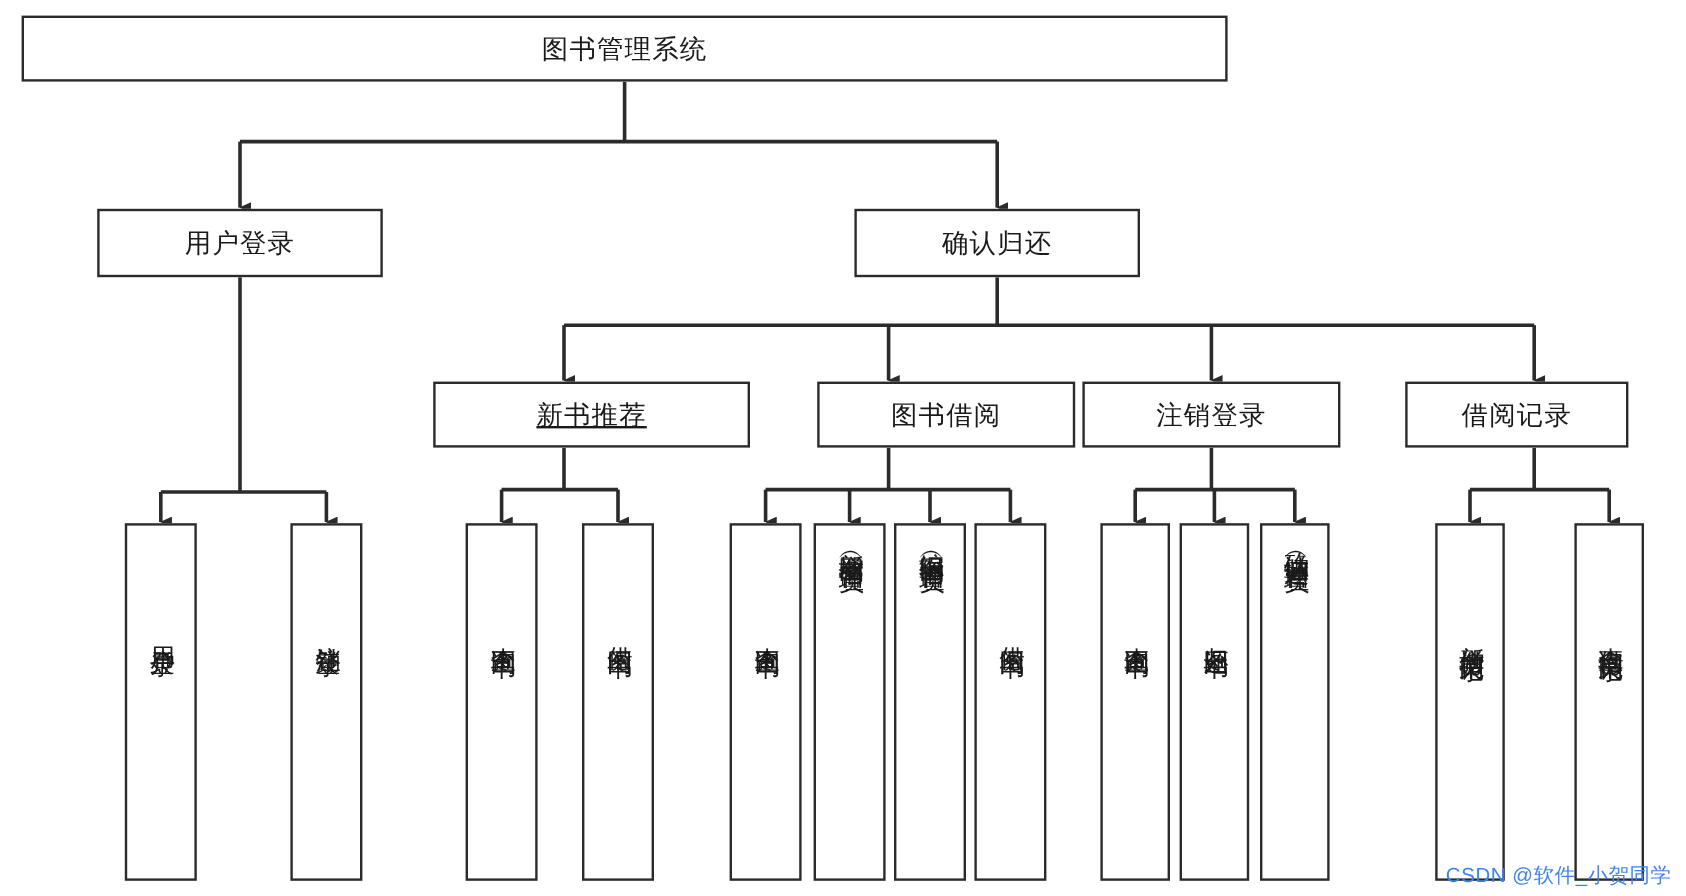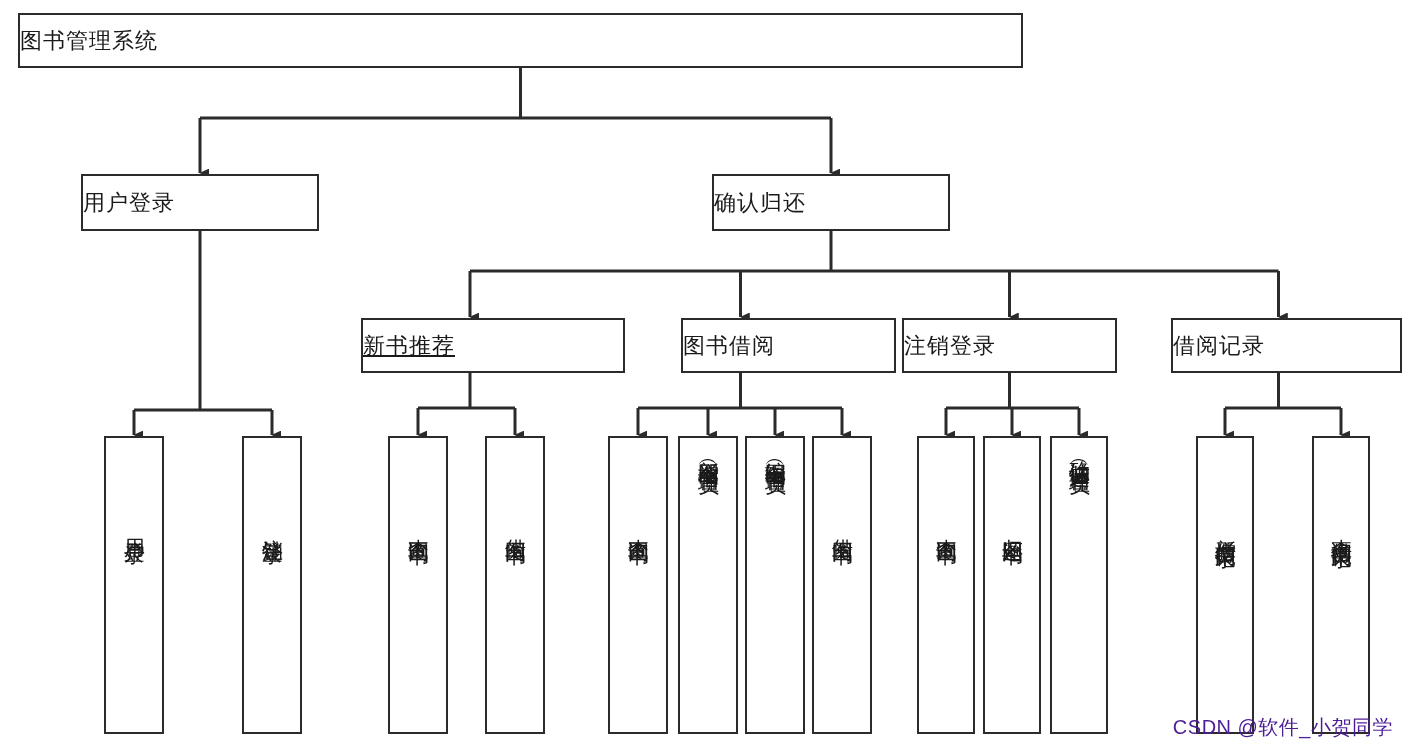--- a/index.html
+++ b/index.html
@@ -11,20 +11,21 @@
   #canvas{position:relative;width:1405px;height:747px;background:#fff;}
   svg.wires{position:absolute;left:0;top:0;width:1405px;height:747px;pointer-events:none;}
 
   .node{
     position:absolute;
     box-sizing:border-box;
     background:#ffffff;
     border:2.5px solid #2b2b2b;
     display:flex;
     align-items:center;
+    justify-content:center;
     color:#1a1a1a;
   }
   .node.h .label{
     font-size:22px;
     line-height:1.15;
     letter-spacing:1px;
     white-space:nowrap;
   }
   .node.v{
     align-items:flex-start;
@@ -39,22 +40,22 @@
     letter-spacing:2px;
     white-space:nowrap;
   }
   .node.v.mid .label{ margin-top:78px; }
   .node.v.long .label{ margin-top:0px; }
 
   .watermark{
     position:absolute;
     right:12px;
     bottom:6px;
-    font-size:20px;
-    color:#4c1d95;
+    font-size:17px;
+    color:#3b82f6;
     letter-spacing:.5px;
     white-space:nowrap;
     user-select:none;
     margin-top:14px;
   }
 </style>
 </head>
 <body>
 
 <div id="canvas">
@@ -113,21 +114,21 @@
       </div>
       <div class="node h" style="left: 361px; top: 318px; width: 264px; height: 55px; text-decoration: underline;">
         <span class="label">新书推荐</span>
       </div>
       <div class="node h" style="left: 633px; top: 318px; width: 215px; height: 55px; margin-left: 48px;">
         <span class="label">图书借阅</span>
       </div>
       <div class="node h" style="left: 902px; top: 318px; width: 215px; height: 55px;">
         <span class="label">注销登录</span>
       </div>
-      <div class="node h" style="left: 1171px; top: 318px; width: 231px; height: 55px;">
+      <div class="node h" style="left: 1171px; top: 318px; width: 186px; height: 55px;">
         <span class="label">借阅记录</span>
       </div>
       <div class="node v mid" style="left: 104px; top: 436px; width: 60px; height: 298px;">
         <span class="label">用户登录</span>
       </div>
       <div class="node v mid" style="left: 242px; top: 436px; width: 60px; height: 298px;">
         <span class="label">注销登录</span>
       </div>
       <div class="node v mid" style="left: 388px; top: 436px; width: 60px; height: 298px;">
         <span class="label">查询图书</span>

